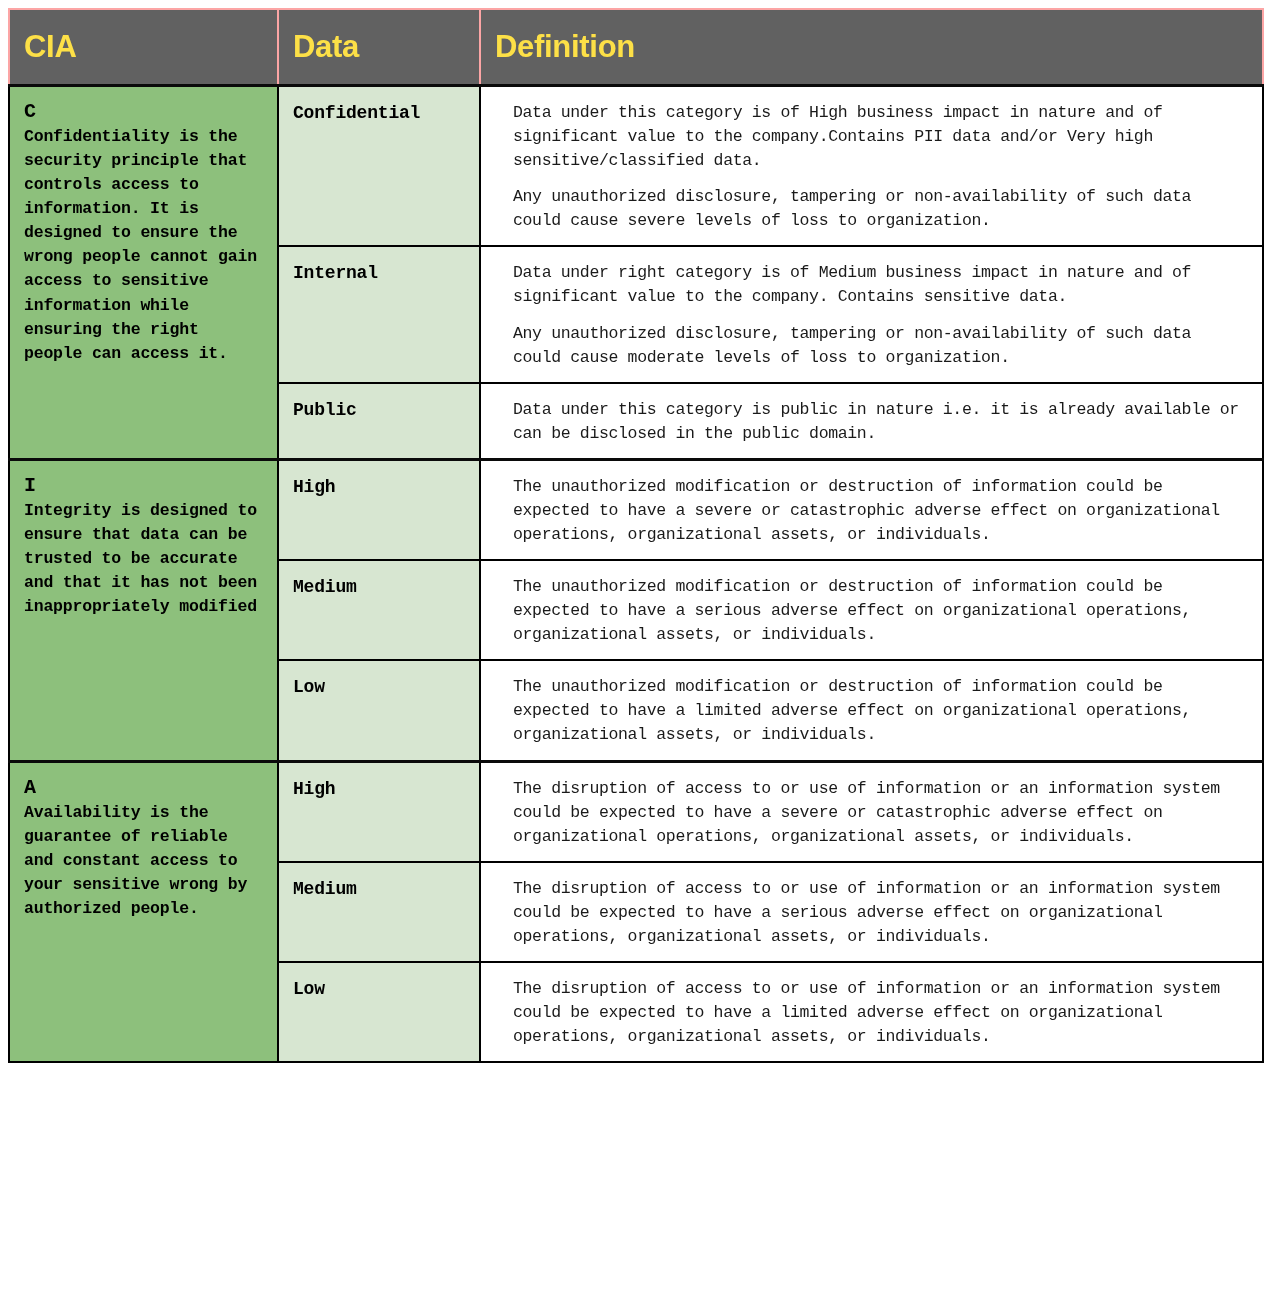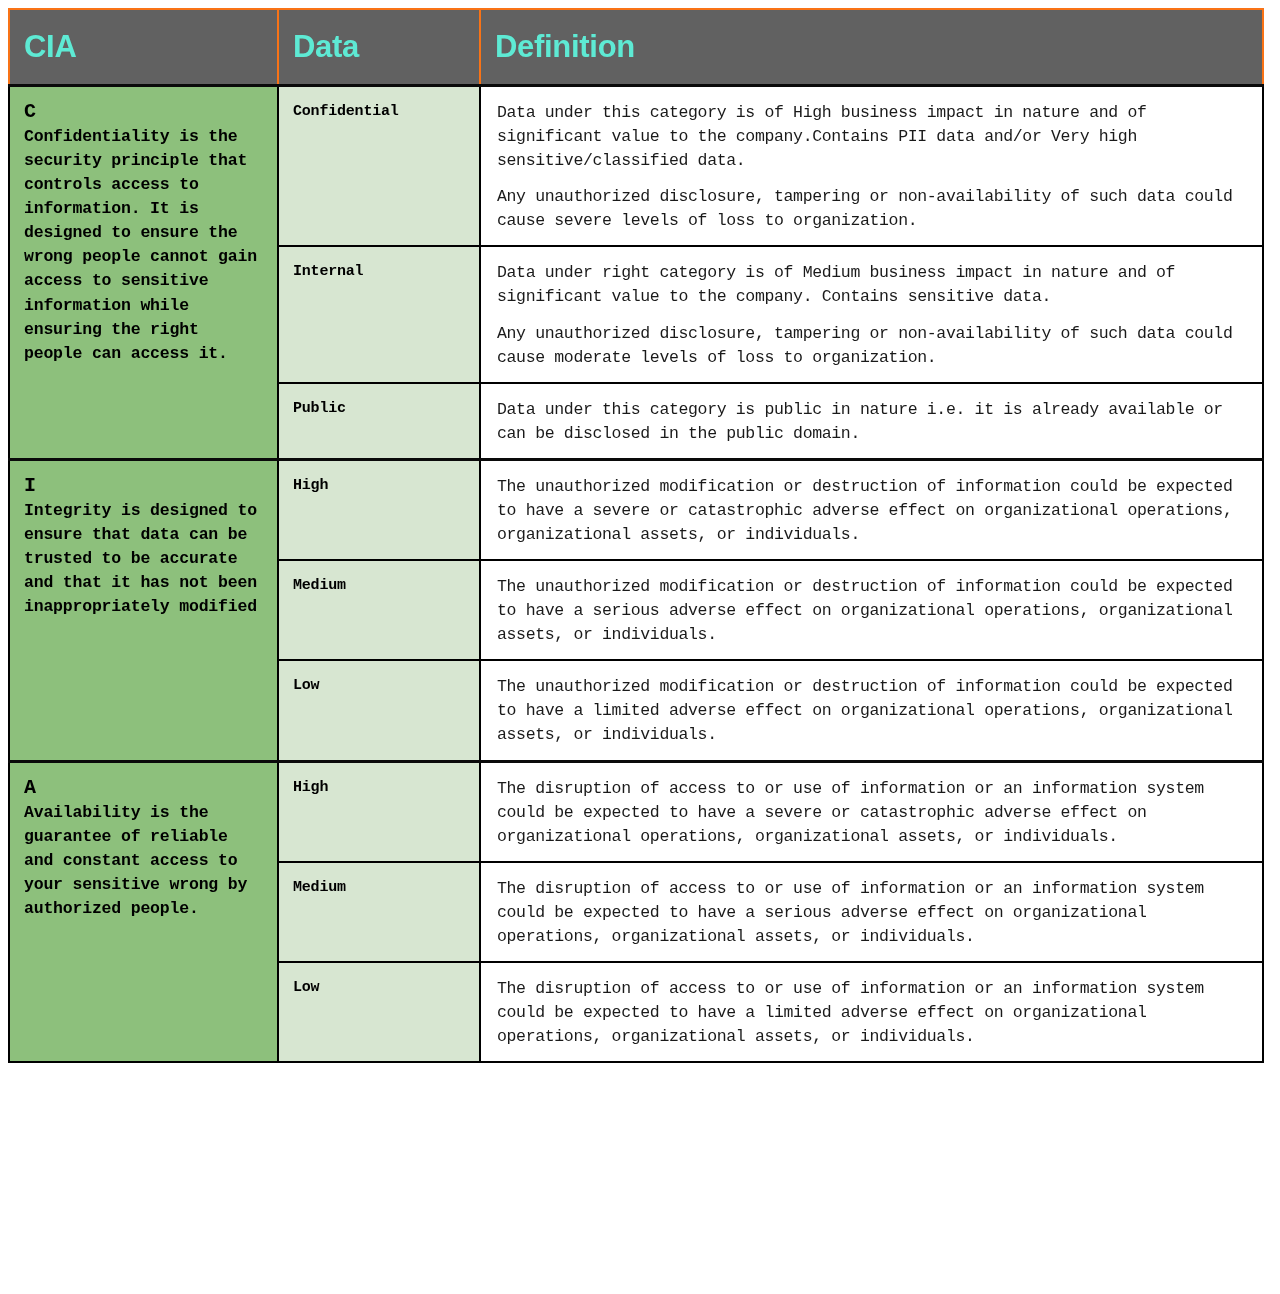--- a/index.html
+++ b/index.html
@@ -29,29 +29,29 @@
     border: 2px solid #0a0a0a;
   }
 
   table.cia-table col.col-cia      { width: 269px; }
   table.cia-table col.col-type     { width: 202px; }
   table.cia-table col.col-def      { width: 783px; }
 
   
   thead th {
     background: #616161;
-    color: #5eead4;
+    color: #fde047;
     font-family: "Liberation Sans", "DejaVu Sans", sans-serif;
     font-weight: bold;
     font-size: 31px;
     line-height: 1.0;
     text-align: left;
     vertical-align: middle;
     padding: 14px 14px 16px 14px;
-    border: 2px solid #f97316;
+    border: 2px solid #fca5a5;
     letter-spacing: -0.3px;
     height: 44px;
   }
 
   
   td {
     border: 2px solid #000000;
     vertical-align: top;
     padding: 10px 12px 12px 14px;
   }
@@ -73,36 +73,36 @@
     margin-bottom: 1px;
   }
   td.cia-cell .desc {
     display: block;
     white-space: pre-line;
   }
 
   td.type-cell {
     background: #D7E6D1;
     font-weight: bold;
-    font-size: 15px;
+    font-size: 18px;
     line-height: 1.4;
     color: #000000;
     letter-spacing: -0.2px;
     padding-top: 14px;
   }
 
   td.def-cell {
     background: #ffffff;
     font-weight: normal;
     font-size: 16.5px;
     line-height: 1.46;
     color: #1a1a1a;
     letter-spacing: -0.35px;
     padding-top: 14px;
-    padding-left: 16px;
+    padding-left: 32px;
     padding-right: 14px;
   }
   td.def-cell p {
     margin: 0;
     white-space: pre-line;
   }
   td.def-cell p + p {
     margin-top: 12px;
   }
 

